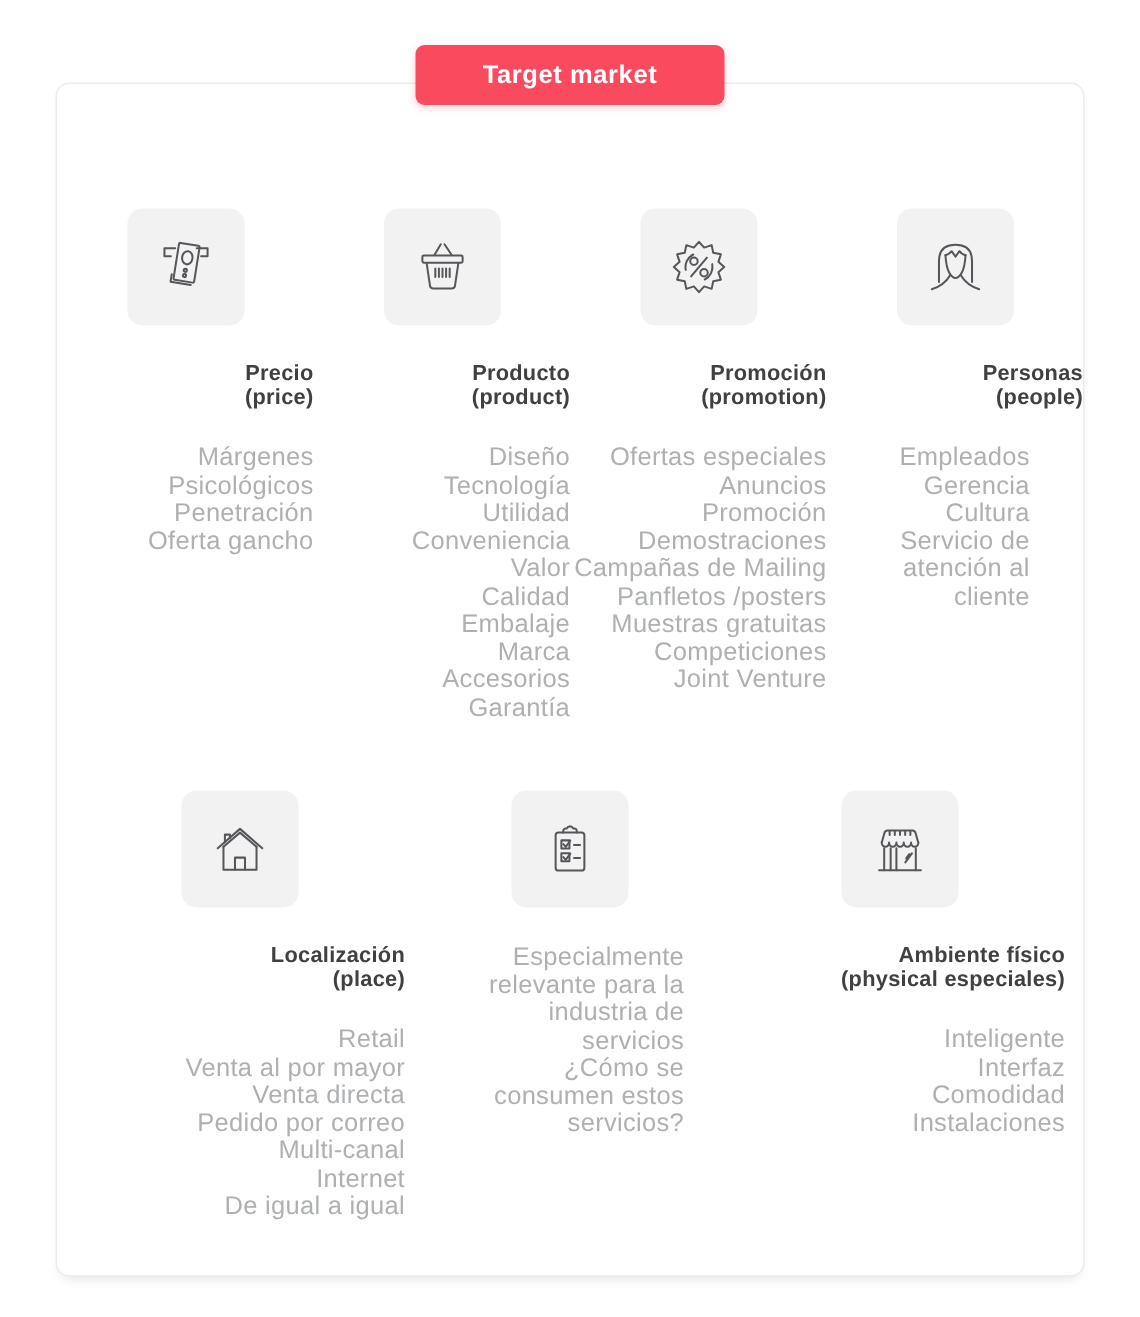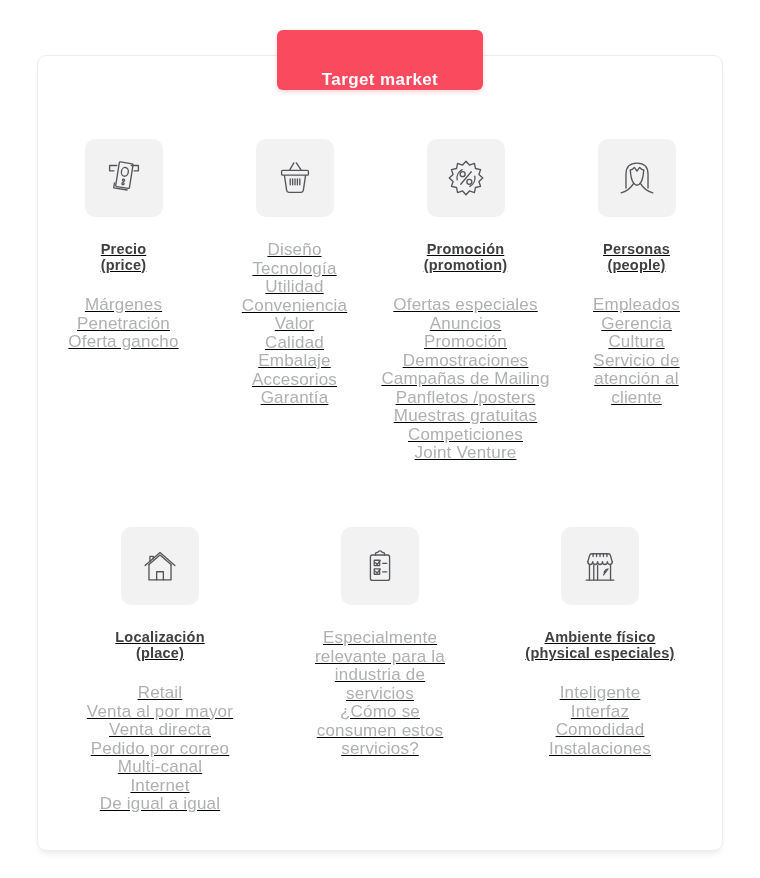--- a/index.html
+++ b/index.html
@@ -14,24 +14,24 @@
   .page { position: relative; width: 760px; height: 878px; }
 
   .badge {
     position: absolute;
     top: 30px;
     left: 50%;
     transform: translateX(-50%);
     background: var(--accent, #fa4a5e);
     color: #ffffff;
     border-radius: 6px;
-    height: 60px;
+    height: 40px;
     min-width: 206px;
     display: flex;
-    align-items: flex-end;
+    align-items: center;
     justify-content: center;
     font-size: 17px;
     font-weight: 700;
     letter-spacing: 0.4px;
     z-index: 2;
     box-shadow: 0 2px 5px rgba(250, 74, 94, 0.25);
   }
 
   .card {
     position: absolute;
@@ -51,21 +51,21 @@
   .row { display: grid; }
   .row[data-row="row1"] {
     grid-template-columns: repeat(4, 1fr);
     min-height: 388px;
   }
   .row[data-row="row2"] {
     grid-template-columns: repeat(3, 1fr);
     padding: 0 12px;
   }
 
-  .col { text-align: center; text-decoration: underline; }
+  .col { text-align: right; }
 
   .icon-box {
     width: 78px;
     height: 78px;
     margin: 0 auto 24px auto;
     background: var(--icon-box-bg, #f2f2f2);
     border-radius: 10px;
     display: flex;
     align-items: center;
     justify-content: center;
@@ -189,38 +189,44 @@
       <svg class="icon">
               <use href="#sym-money"></use>
             </svg>
     </div>
     <div class="col-title">
       <div>Precio</div>
       <div>(price)</div>
     </div>
     <div class="col-items">
             <div class="item">Márgenes</div>
+            <div class="item">Psicológicos</div>
             <div class="item">Penetración</div>
             <div class="item">Oferta gancho</div>
           </div>
   </div>
         <div class="col col-producto">
     <div class="icon-box">
       <svg class="icon">
               <use href="#sym-basket"></use>
             </svg>
+    </div>
+    <div class="col-title">
+      <div>Producto</div>
+      <div>(product)</div>
     </div>
     <div class="col-items">
             <div class="item">Diseño</div>
             <div class="item">Tecnología</div>
             <div class="item">Utilidad</div>
             <div class="item">Conveniencia</div>
             <div class="item">Valor</div>
             <div class="item">Calidad</div>
             <div class="item">Embalaje</div>
+            <div class="item">Marca</div>
             <div class="item">Accesorios</div>
             <div class="item">Garantía</div>
           </div>
   </div>
         <div class="col col-promocion">
     <div class="icon-box">
       <svg class="icon">
               <use href="#sym-discount"></use>
             </svg>
     </div>

